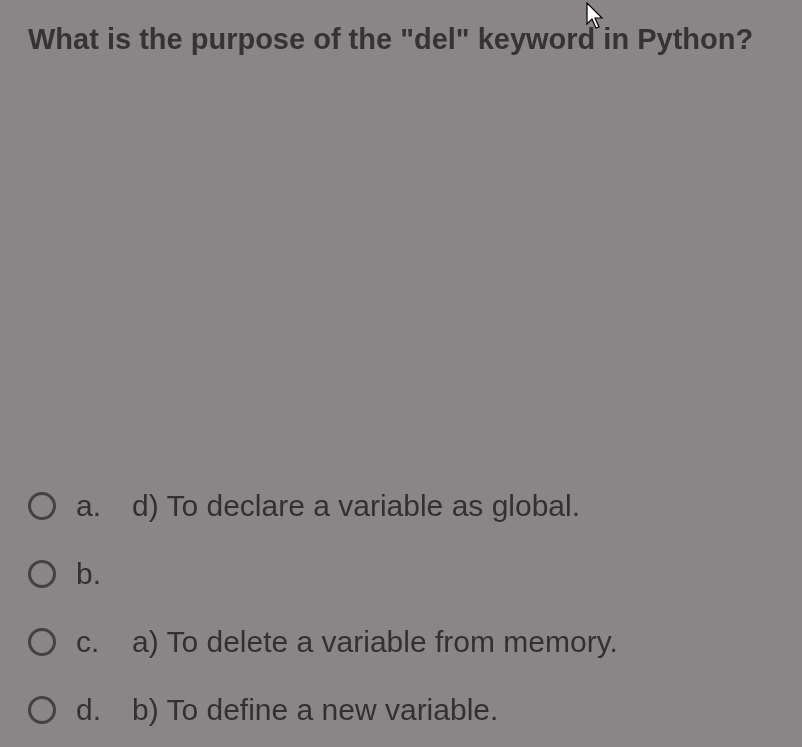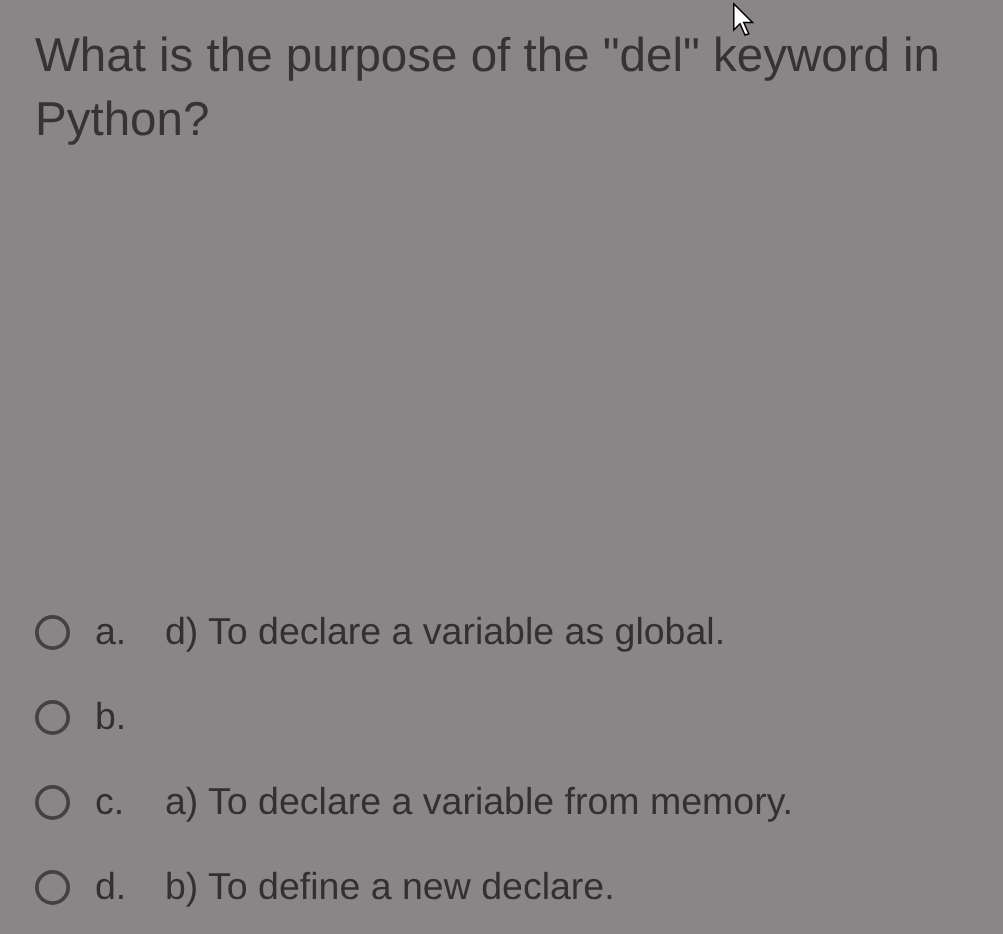--- a/index.html
+++ b/index.html
@@ -10,22 +10,22 @@
     body {
       width: 802px;
       height: 747px;
       background: #8a8688;
       font-family: Arial, Helvetica, sans-serif;
       padding: 20px 28px;
       position: relative;
       overflow: hidden;
     }
     .question-text {
-      font-size: 38px;
-      font-weight: 400;
+      font-size: 29px;
+      font-weight: 700;
       color: #353334;
       line-height: 1.35;
       margin-bottom: 10px;
     }
     .options-container {
       position: absolute;
       bottom: 20px;
       left: 28px;
       right: 28px;
     }
@@ -82,20 +82,20 @@
     <span class="option-letter">a.</span>
     <span class="option-text">d) To declare a variable as global.</span>
   </label>
   <label class="option-row">
     <span class="radio-circle"></span>
     <span class="option-letter">b.</span>
   </label>
   <label class="option-row">
     <span class="radio-circle"></span>
     <span class="option-letter">c.</span>
-    <span class="option-text">a) To declare a variable from memory.</span>
+    <span class="option-text">a) To delete a variable from memory.</span>
   </label>
   <label class="option-row">
     <span class="radio-circle"></span>
     <span class="option-letter">d.</span>
-    <span class="option-text">b) To define a new declare.</span>
+    <span class="option-text">b) To define a new variable.</span>
   </label>
 </div>
 
 </body></html>

